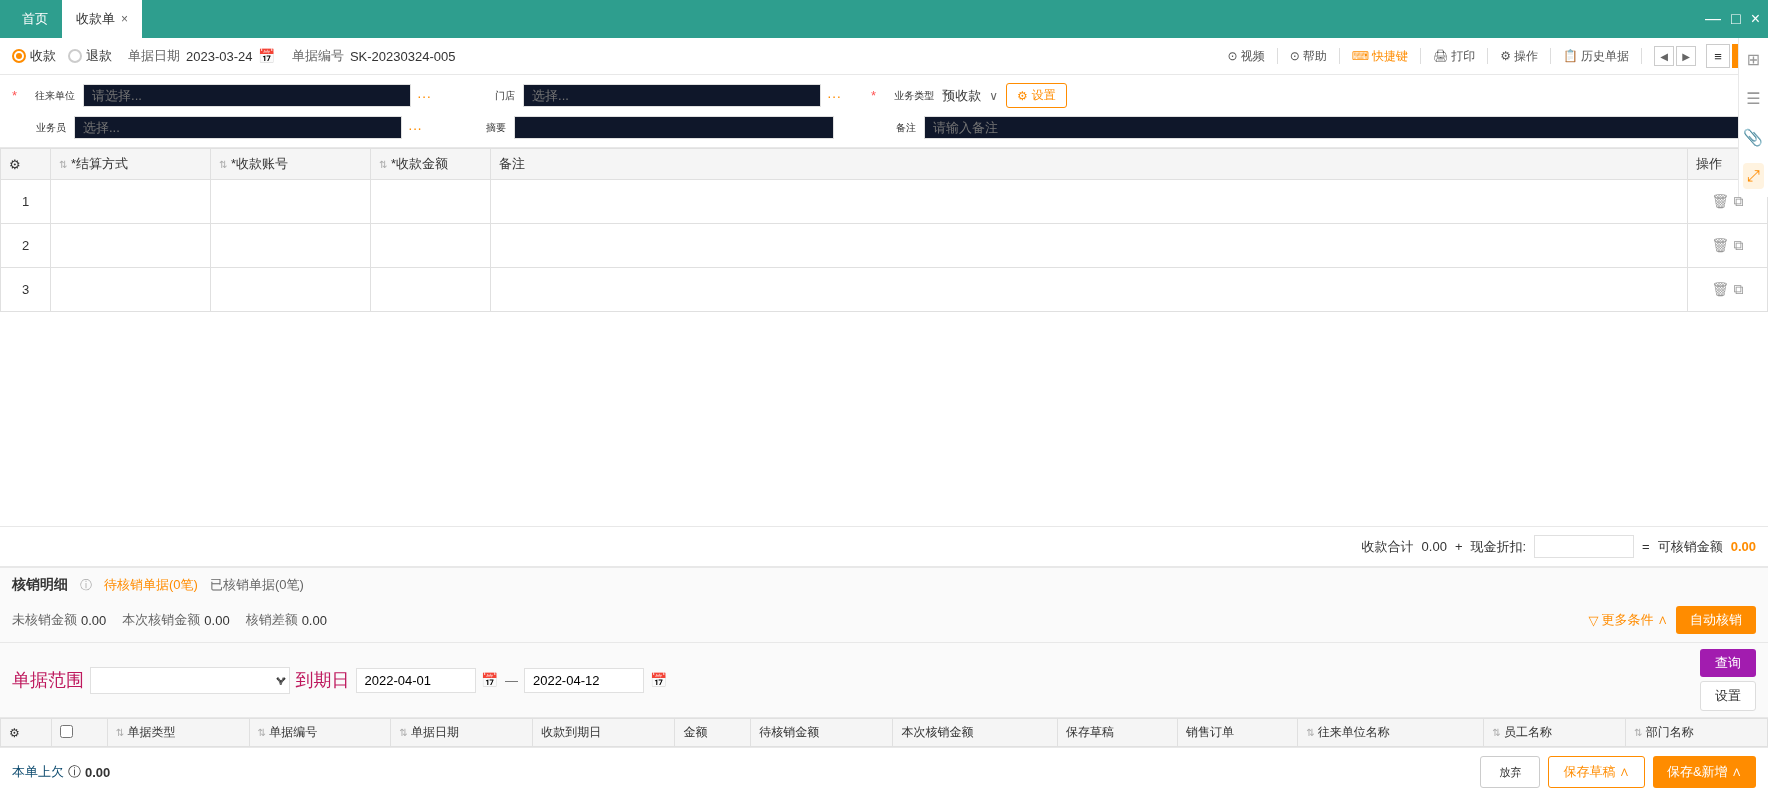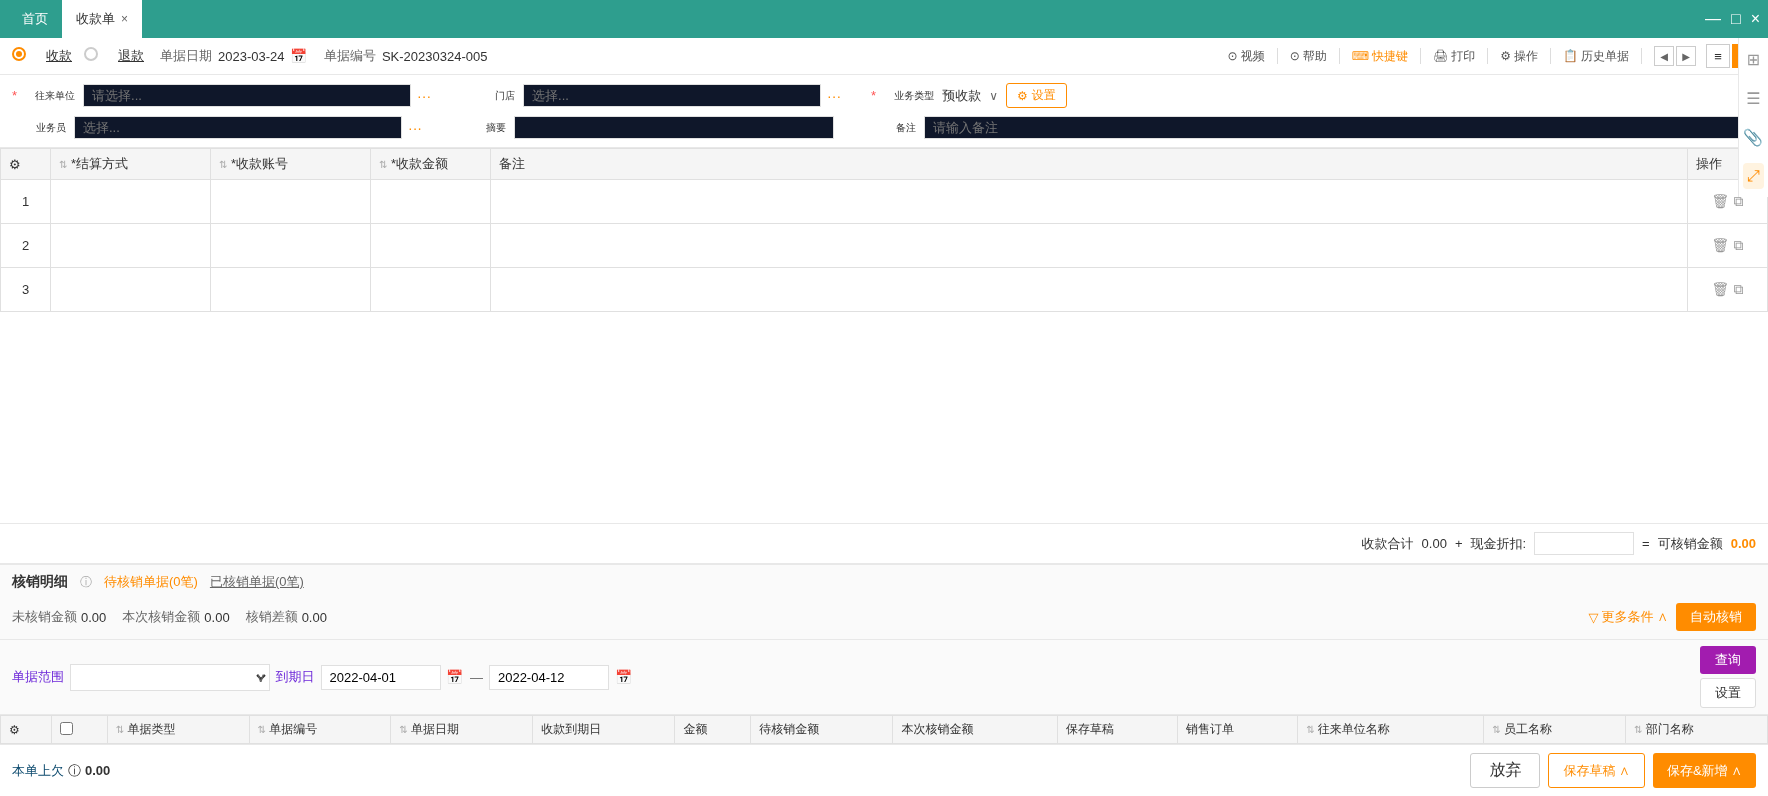--- a/index.html
+++ b/index.html
@@ -22,21 +22,21 @@
 
     
     .main-content { background: #fff; height: calc(796px - 38px); display: flex; flex-direction: column; overflow: hidden; }
 
     
     .toolbar { 
       display: flex; align-items: center; padding: 6px 12px; 
       border-bottom: 1px solid #e8e8e8; gap: 16px; flex-shrink: 0;
     }
     .radio-group { display: flex; gap: 12px; align-items: center; }
-    .radio-item { display: flex; align-items: flex-start; gap: 20px; cursor: pointer; text-decoration: underline; }
+    .radio-item { display: flex; align-items: center; gap: 4px; cursor: pointer; }
     .radio-dot { width: 14px; height: 14px; border-radius: 50%; border: 2px solid #ccc; display: flex; align-items: center; justify-content: center; }
     .radio-dot.active { border-color: #ff8c00; }
     .radio-dot.active::after { content: ''; width: 6px; height: 6px; background: #ff8c00; border-radius: 50%; }
     .toolbar-field { display: flex; align-items: center; gap: 6px; }
     .toolbar-label { color: #666; font-size: 13px; white-space: nowrap; }
     .toolbar-value { color: #333; font-size: 13px; }
     .toolbar-icon { color: #ff8c00; font-size: 14px; cursor: pointer; }
     .toolbar-right { margin-left: auto; display: flex; align-items: center; gap: 10px; }
     .toolbar-btn { display: flex; align-items: center; gap: 3px; color: #555; font-size: 12px; cursor: pointer; }
     .toolbar-btn-active { color: #ff8c00; }
@@ -93,33 +93,33 @@
     }
     .summary-input { border: 1px solid #e0e0e0; padding: 3px 8px; width: 100px; font-size: 13px; outline: none; }
     .summary-result { color: #ff8c00; font-weight: bold; }
 
     
     .writeoff-section { background: #fafafa; border-top: 2px solid #e8e8e8; flex-shrink: 0; }
     .writeoff-header { display: flex; align-items: center; padding: 8px 12px; gap: 12px; }
     .writeoff-title { font-size: 14px; font-weight: bold; color: #333; }
     .info-icon { color: #aaa; font-size: 12px; cursor: pointer; }
     .wo-tab { color: #ff8c00; font-size: 13px; cursor: pointer; }
-    .wo-tab-inactive { color: #666; font-size: 13px; cursor: pointer; text-decoration: underline; }
+    .wo-tab-inactive { color: #666; font-size: 13px; cursor: pointer; }
     .writeoff-stats { display: flex; align-items: center; padding: 4px 12px 8px; gap: 16px; font-size: 13px; }
     .stat-item { display: flex; align-items: center; gap: 4px; }
     .stat-label { color: #666; }
     .stat-value { color: #333; }
     .writeoff-filter { display: flex; align-items: center; padding: 6px 12px; gap: 10px; border-top: 1px solid #e8e8e8; }
     .more-conditions { color: #ff8c00; font-size: 13px; cursor: pointer; display: flex; align-items: center; gap: 3px; }
     .auto-writeoff-btn {
       background: #ff8c00; color: #fff; border: none; padding: 5px 14px;
       border-radius: 3px; cursor: pointer; font-size: 13px;
     }
     .filter-field { display: flex; align-items: center; gap: 6px; }
-    .filter-label { color: #6d28d9; font-size: 13px; white-space: nowrap; }
+    .filter-label { color: #be185d; font-size: 18px; white-space: nowrap; }
     .filter-select {
       border: 1px solid #e0e0e0; padding: 4px 8px; font-size: 13px; width: 200px;
       background: #fff; outline: none; color: #333;
     }
     .filter-date { border: 1px solid #e0e0e0; padding: 4px 8px; font-size: 13px; width: 120px; background: #fff; }
     .filter-sep { color: #666; }
     .cal-icon { color: #ff8c00; font-size: 14px; cursor: pointer; }
     .query-btn {
       background: #a21caf; color: #fff; border: none; padding: 5px 14px;
       border-radius: 3px; cursor: pointer; font-size: 13px;
@@ -142,21 +142,21 @@
     .bottom-bar {
       display: flex; align-items: center; padding: 8px 12px;
       border-top: 1px solid #e8e8e8; background: #fff; flex-shrink: 0;
     }
     .bottom-info { display: flex; align-items: center; gap: 4px; font-size: 13px; }
     .bottom-info .label { color: #0c4a6e; }
     .bottom-info .value { color: #333; font-weight: bold; }
     .bottom-btns { margin-left: auto; display: flex; gap: 8px; }
     .btn-abandon {
       background: #fff; color: #333; border: 1px solid #ccc;
-      padding: 6px 18px; border-radius: 3px; cursor: pointer; font-size: 16px;
+      padding: 6px 18px; border-radius: 3px; cursor: pointer; font-size: 11px;
     }
     .btn-save-draft {
       background: #fff; color: #ff8c00; border: 1px solid #ff8c00;
       padding: 6px 14px; border-radius: 3px; cursor: pointer; font-size: 13px;
       display: flex; align-items: center; gap: 4px;
     }
     .btn-save-new {
       background: #ff8c00; color: #fff; border: none;
       padding: 6px 14px; border-radius: 3px; cursor: pointer; font-size: 13px;
       display: flex; align-items: center; gap: 4px;

